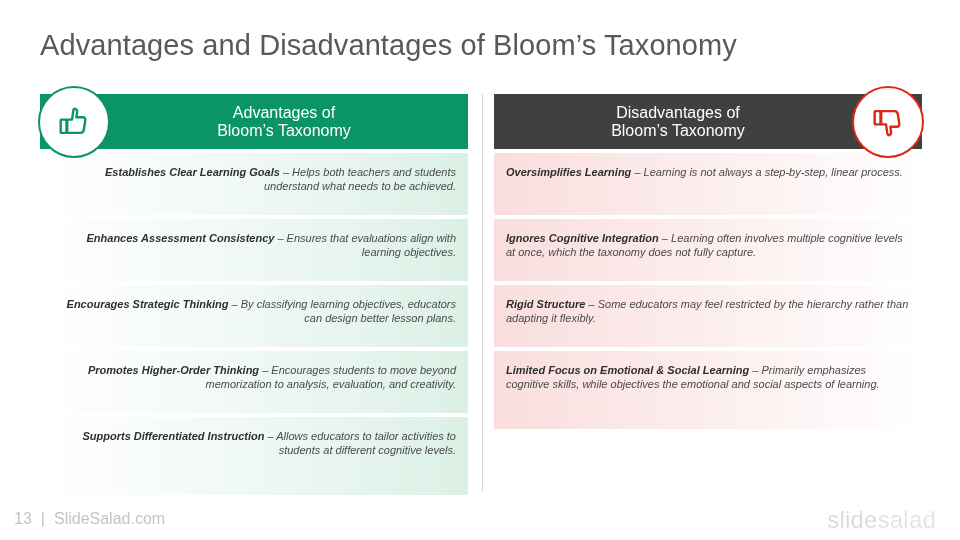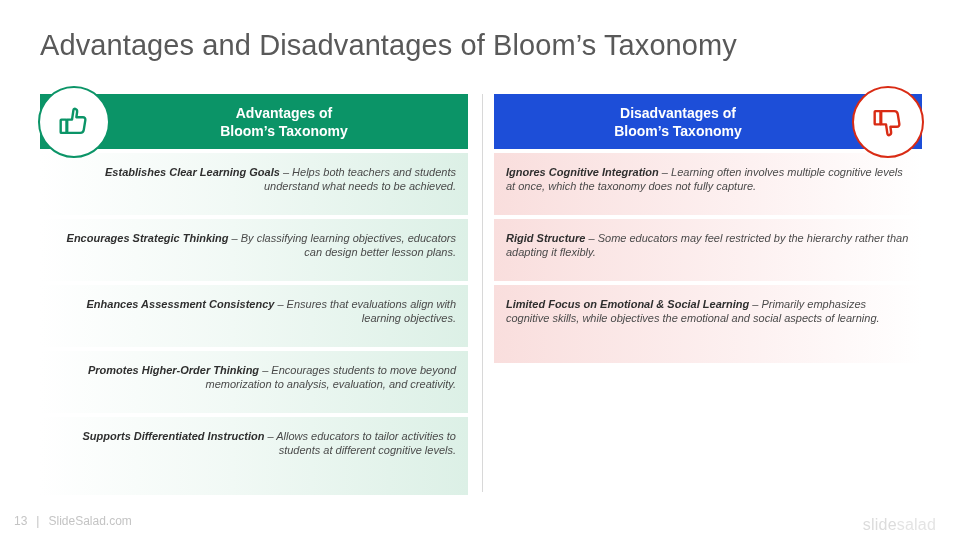--- a/index.html
+++ b/index.html
@@ -48,26 +48,26 @@
   
   .header-bar {
     position: relative;
     height: 55px;
     display: flex;
     align-items: center;
     justify-content: center;
     box-sizing: border-box;
   }
   #advantages-header { background: #0b9467; padding-left: 60px; }
-  #disadvantages-header { background: #1d4ed8; padding-right: 60px; }
+  #disadvantages-header { background: #404040; padding-right: 60px; }
 
   .header-text {
     color: #ffffff;
-    font-size: 14px;
-    font-weight: bold;
+    font-size: 16px;
+    font-weight: normal;
     line-height: 18px;
     text-align: center;
     white-space: pre-line;
   }
 
   
   .icon-badge {
     position: absolute;
     top: -8px;
     width: 72px;
@@ -117,31 +117,31 @@
   }
 
   .row.h2 { height: 62px; }
   .row.h3 { height: 78px; }
 
   
   #footer-left {
     position: absolute;
     left: 14px;
     bottom: 12px;
-    font-size: 12px;
+    font-size: 16px;
     color: #c4c4c4;
     display: flex;
     gap: 9px;
     align-items: baseline;
   }
   #footer-brand {
     position: absolute;
     right: 24px;
     bottom: 6px;
-    font-size: 16px;
+    font-size: 24px;
     color: #e4e4e4;
     letter-spacing: 0.2px;
   }
   #footer-brand .brand-strong { color: #dcdcdc; }
 </style>
 </head>
 <body>
 
 <div id="slide-title">Advantages and Disadvantages of Bloom’s Taxonomy</div>
 
@@ -158,24 +158,24 @@
     </div>
     <div class="header-text">Advantages of
 Bloom’s Taxonomy</div>
   </div>
 
   <div class="rows">
     <div class="row h2">
       <span class="term">Establishes Clear Learning Goals</span><span> – Helps both teachers and students understand what needs to be achieved.</span>
     </div>
     <div class="row h2">
+      <span class="term">Enhances Assessment Consistency</span><span> – Ensures that evaluations align with learning objectives.</span>
+    </div>
+    <div class="row h2">
       <span class="term">Encourages Strategic Thinking</span><span> – By classifying learning objectives, educators can design better lesson plans.</span>
-    </div>
-    <div class="row h2">
-      <span class="term">Enhances Assessment Consistency</span><span> – Ensures that evaluations align with learning objectives.</span>
     </div>
     <div class="row h2">
       <span class="term">Promotes Higher-Order Thinking</span><span> – Encourages students to move beyond memorization to analysis, evaluation, and creativity.</span>
     </div>
     <div class="row h3">
       <span class="term">Supports Differentiated Instruction</span><span> – Allows educators to tailor activities to students at different cognitive levels.</span>
     </div>
   </div>
 </div>
 
@@ -187,20 +187,23 @@
     <div class="icon-badge" id="thumbs-down-badge">
       <svg width="34" height="34" viewBox="0 0 24 24" fill="none" stroke="#d92b14" stroke-width="1.7" stroke-linejoin="round" stroke-linecap="round">
         <path d="M7.2 13.7 L10.6 13.7 L11.6 20.4 C11.7 21.1 12.3 21.5 12.9 21.3 C13.8 21.0 14.3 20.1 14.2 19.2 L13.7 15.4 L18.3 15.4 C19.4 15.4 20.2 14.4 20.0 13.3 L18.9 6.4 C18.7 5.2 17.7 4.3 16.5 4.3 L7.2 4.3 Z"></path>
         <rect x="2.6" y="4.3" width="4.1" height="9.4" rx="0.5"></rect>
       </svg>
     </div>
   </div>
 
   <div class="rows">
     <div class="row h2">
+      <span class="term">Oversimplifies Learning</span><span> – Learning is not always a step-by-step, linear process.</span>
+    </div>
+    <div class="row h2">
       <span class="term">Ignores Cognitive Integration</span><span> – Learning often involves multiple cognitive levels at once, which the taxonomy does not fully capture.</span>
     </div>
     <div class="row h2">
       <span class="term">Rigid Structure</span><span> – Some educators may feel restricted by the hierarchy rather than adapting it flexibly.</span>
     </div>
     <div class="row h3">
       <span class="term">Limited Focus on Emotional &amp; Social Learning</span><span> – Primarily emphasizes cognitive skills, while objectives the emotional and social aspects of learning.</span>
     </div>
   </div>
 </div>

